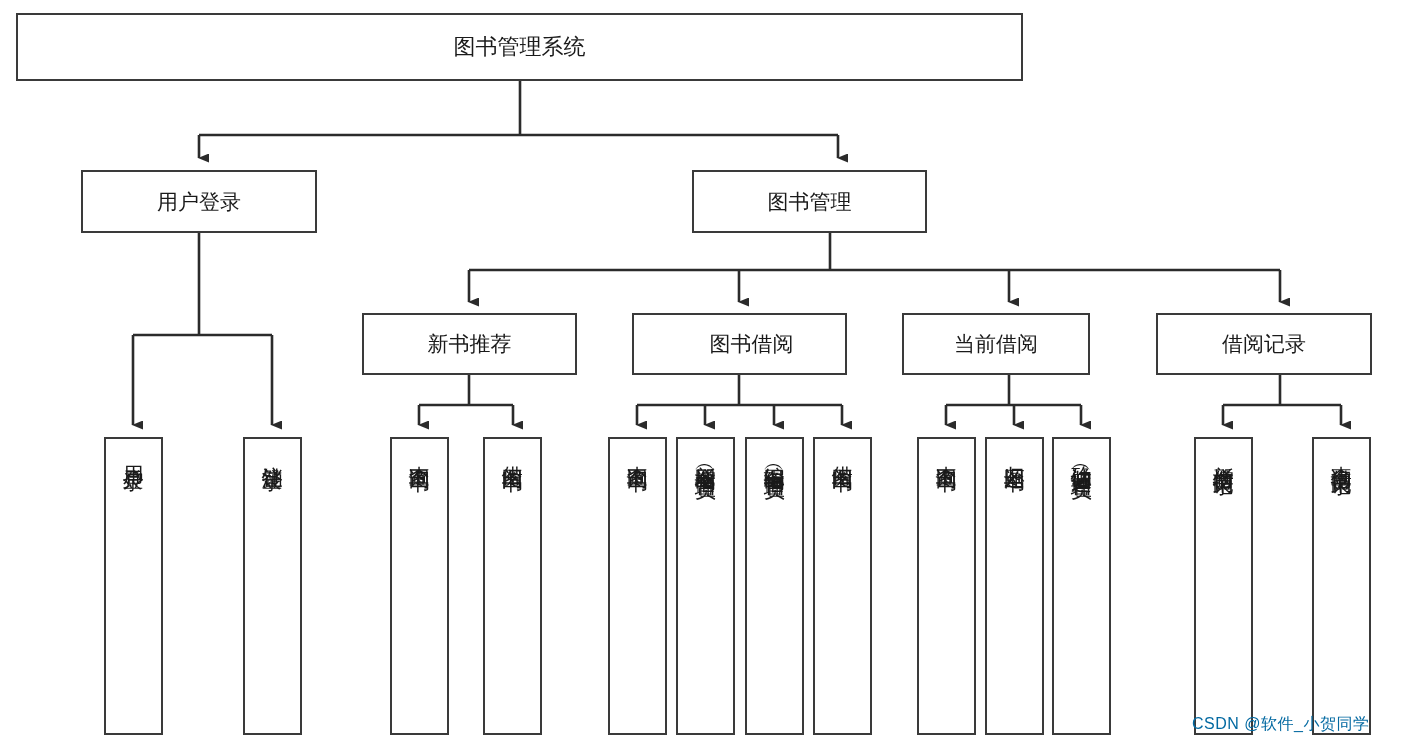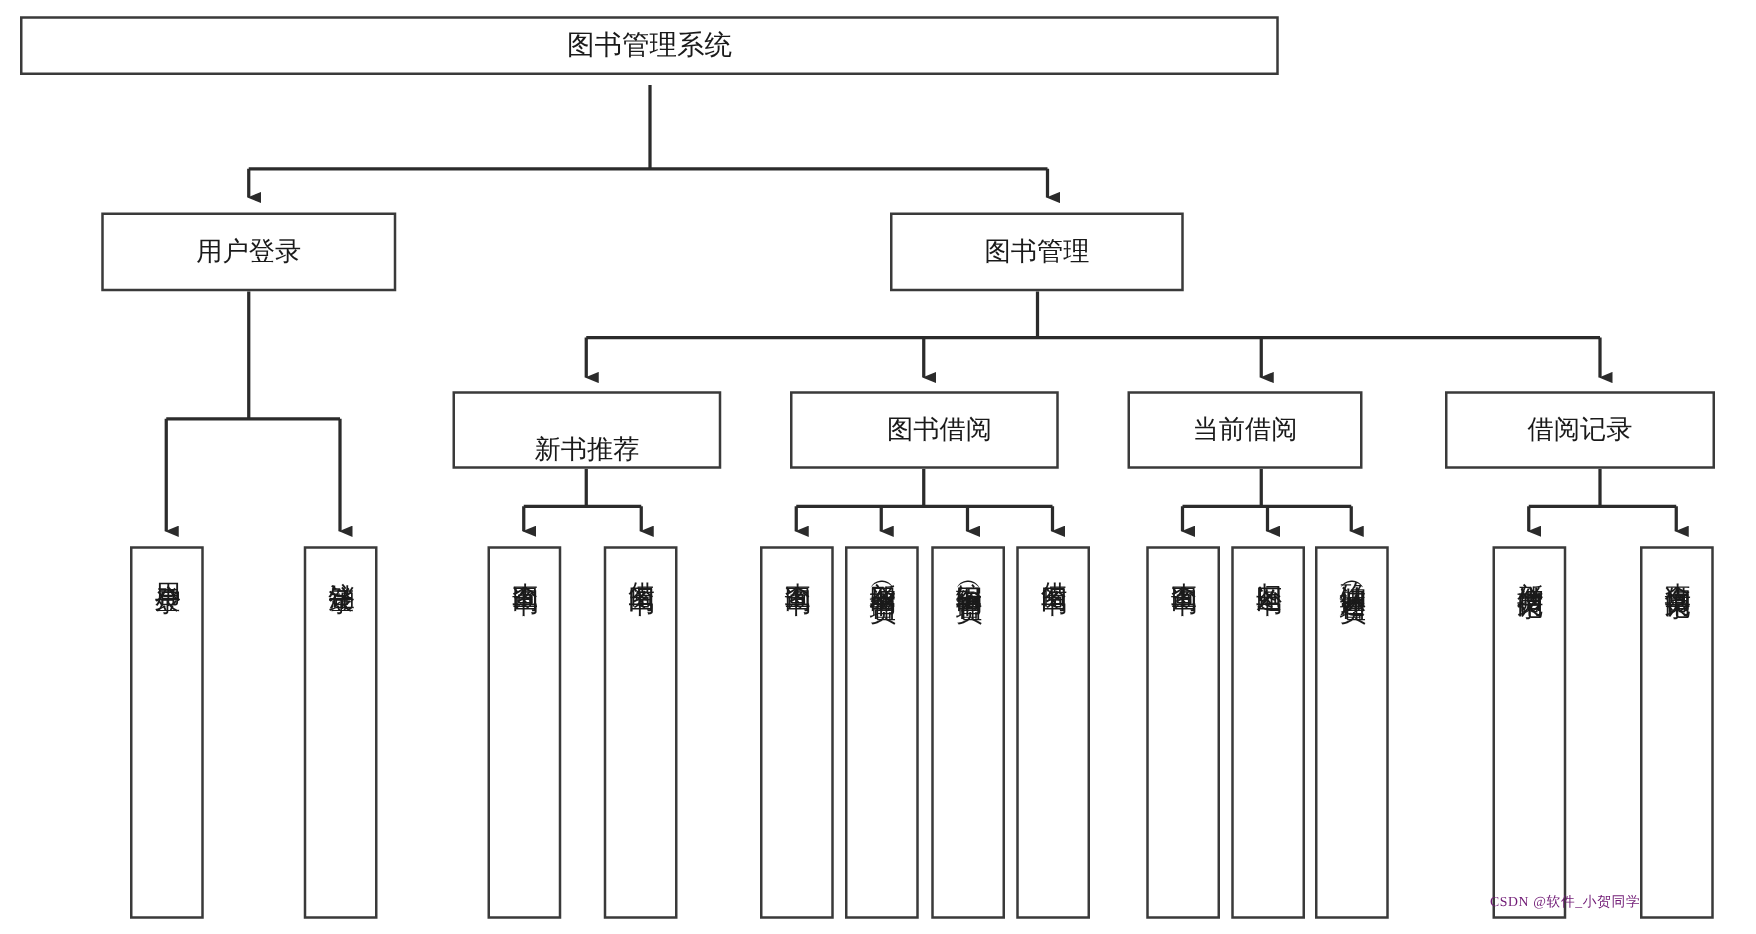--- a/index.html
+++ b/index.html
@@ -51,25 +51,25 @@
     text-orientation: upright;
     font-size: 21px;
     letter-spacing: 2px;
     line-height: 1.12;
   }
   .node.leaf.tall-text { align-items: flex-start; }
   .watermark {
     position: absolute;
     left: 1192px;
     top: 714px;
-    font-size: 11px;
-    color: #701a75;
+    font-size: 16px;
+    color: #0369a1;
     letter-spacing: 0.5px;
     white-space: nowrap;
-    font-family: Liberation Serif, serif;
+    font-family: Liberation Sans, sans-serif;
   }
 </style>
 </head>
 <body>
 
 <div id="canvas">
 
   <svg class="connectors" viewBox="0 0 1405 747">
     <defs>
       <marker id="arrow" markerWidth="9" markerHeight="11" refX="4.5" refY="10" orient="auto" markerUnits="userSpaceOnUse">
@@ -113,32 +113,32 @@
       <path d="M1014,405 L1014,425" marker-end="url(#arrow)"></path>
       <path d="M1081,405 L1081,425" marker-end="url(#arrow)"></path>
 
       <path d="M1280,375 L1280,405"></path>
       <path d="M1223,405 L1341,405"></path>
       <path d="M1223,405 L1223,425" marker-end="url(#arrow)"></path>
       <path d="M1341,405 L1341,425" marker-end="url(#arrow)"></path>
     </g>
   </svg>
 
-  <div class="node root" style="left:16px; top:13px; width:1007px; height:47px;">
+  <div class="node root" style="left:16px; top:13px; width:1007px; height:68px;">
     <span class="label">图书管理系统</span>
   </div>
 
   <div class="node lvl2" style="left:81px; top:170px; width:236px; height:63px;">
     <span class="label">用户登录</span>
   </div>
-  <div class="node lvl2" style="left:712px; top:170px; width:235px; height:63px;">
+  <div class="node lvl2" style="left:692px; top:170px; width:235px; height:63px;">
     <span class="label">图书管理</span>
   </div>
 
-  <div class="node lvl3" style="left:362px; top:313px; width:215px; height:62px;align-items:flex-end;">
+  <div class="node lvl3" style="left:362px; top:313px; width:215px; height:62px;">
     <span class="label">新书推荐</span>
   </div>
   <div class="node lvl3" style="left:632px; top:313px; width:215px; height:62px;padding-left:24px;">
     <span class="label">图书借阅</span>
   </div>
   <div class="node lvl3" style="left:902px; top:313px; width:188px; height:62px;">
     <span class="label">当前借阅</span>
   </div>
   <div class="node lvl3" style="left:1156px; top:313px; width:216px; height:62px;">
     <span class="label">借阅记录</span>

